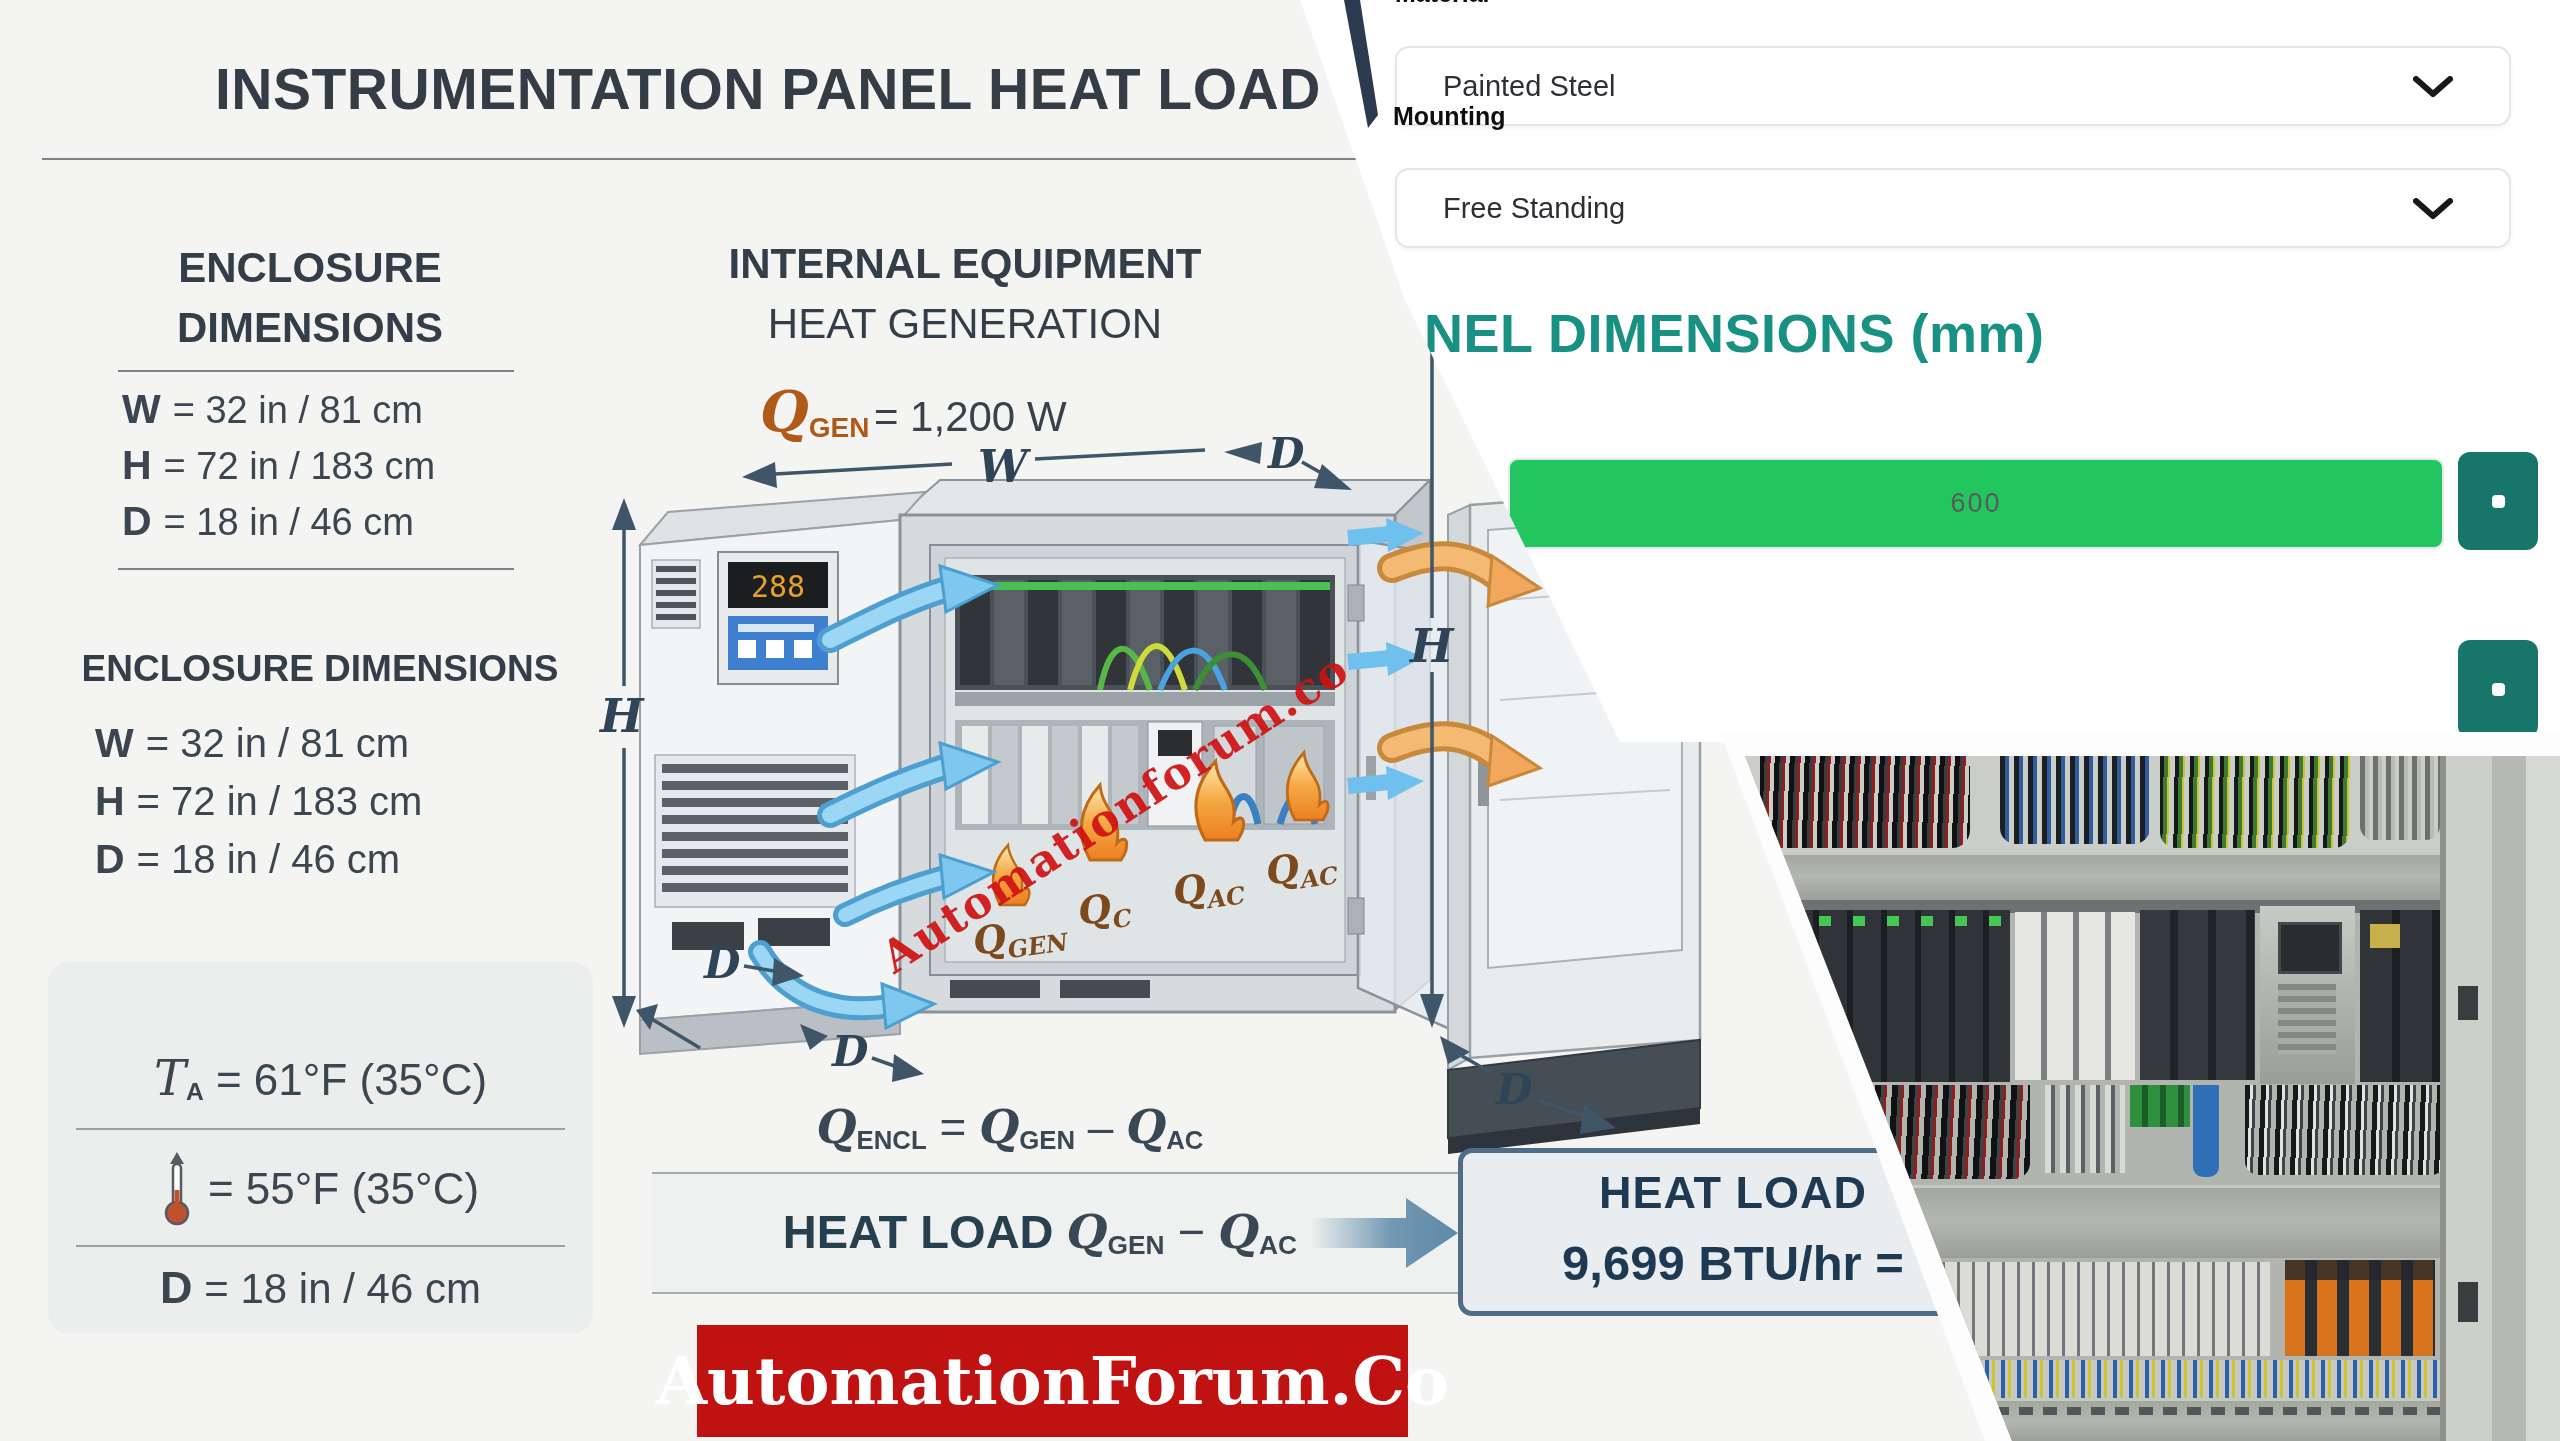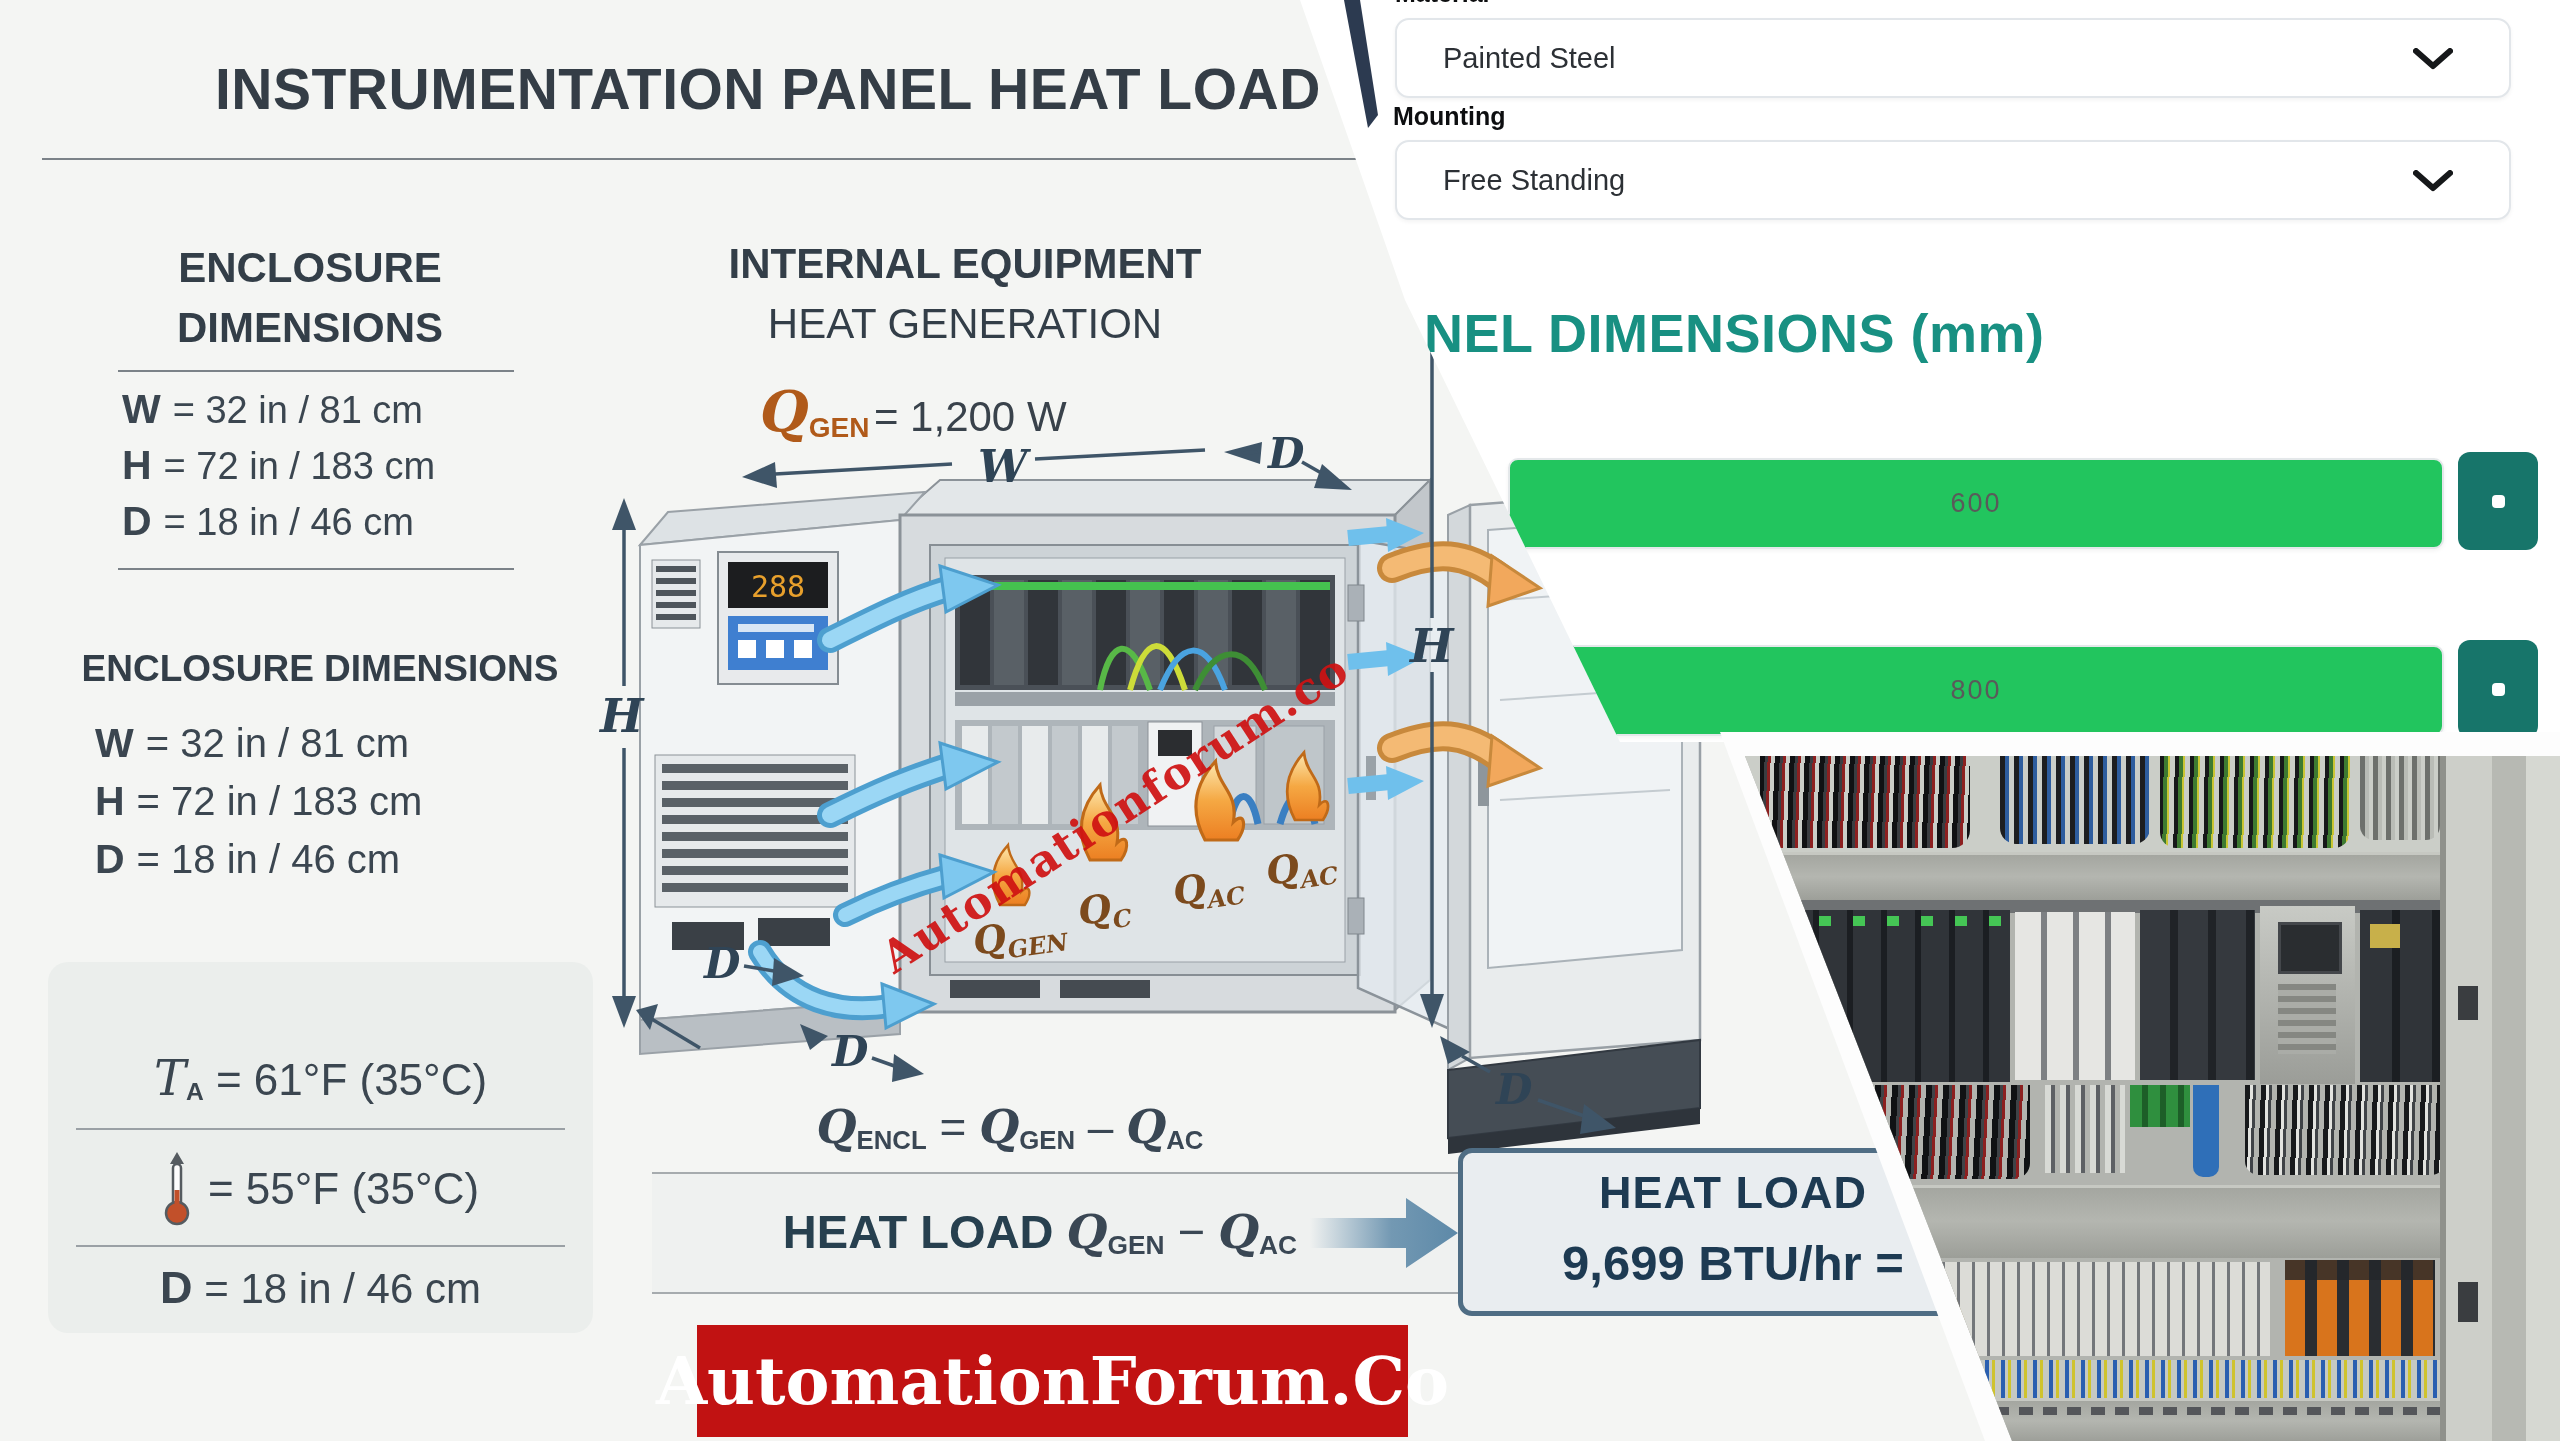--- a/index.html
+++ b/index.html
@@ -24,21 +24,21 @@
   .banner{background:#c11212;display:flex;align-items:center;justify-content:center;}
   .banner span{color:#fff;font-family:"DejaVu Serif",serif;font-weight:700;font-size:66px;}
   .watermark{color:#cf1212;font-family:"DejaVu Serif",serif;font-size:44px;font-weight:600;letter-spacing:2px;transform:rotate(-33deg);transform-origin:left top;white-space:nowrap;opacity:.92;}
 
   
   #overlay-bg{position:absolute;inset:0;z-index:2;background:#fff;
     clip-path:polygon(1300px 0,2560px 0,2560px 742px,1620px 742px,1405px 300px);}
   #overlay-content{position:absolute;inset:0;z-index:3;
     clip-path:polygon(1300px 0,2560px 0,2560px 742px,1620px 742px,1405px 300px);}
   .select-box{background:#fff;border:2px solid #e2e6ea;border-radius:14px;box-shadow:0 2px 4px rgba(0,0,0,.05);
-    display:flex;align-items:center;font-size:29px;color:#2c3035;font-weight:500;}
+    display:flex;align-items:center;font-size:29px;color:#2c3035;font-weight:500;margin-top:28px;}
   .field-label{font-size:25px;font-weight:700;color:#0d0e10;}
   .nel-head{font-size:54px;font-weight:800;color:#189082;letter-spacing:.5px;white-space:nowrap;}
   .num-input{background:#22c55e;border:2px solid #e4e8ea;border-radius:10px;box-shadow:0 2px 4px rgba(0,0,0,.05);
     display:flex;align-items:center;justify-content:center;font-size:27px;color:#5a5a5a;letter-spacing:2px;}
   .teal-btn{background:#17756a;border-radius:12px;display:flex;align-items:center;justify-content:center;}
   .teal-btn .dot{width:13px;height:13px;background:#fff;border-radius:4px;}
 
   
   #photo-band{position:absolute;inset:0;z-index:4;background:#fdfdfd;
     clip-path:polygon(1720px 732px,2560px 732px,2560px 1441px,1985px 1441px);}
@@ -402,23 +402,20 @@
 
     <div class="abs nel-head" style="left:1352px;top:302px;">PANEL DIMENSIONS (mm)</div>
 
     <div class="abs num-input" style="left:1508px;top:458px;width:932px;height:87px;">
       <span>600</span>
     </div>
     <div class="abs teal-btn" style="left:2458px;top:452px;width:80px;height:98px;">
       <span class="dot"></span>
     </div>
 
-    <div class="abs num-input" style="left:1508px;top:645px;width:932px;height:87px;">
-      <span>800</span>
-    </div>
     <div class="abs teal-btn" style="left:2458px;top:640px;width:80px;height:98px;">
       <span class="dot"></span>
     </div>
 
     <div class="abs" style="left:1508px;top:815px;width:700px;height:28px;border:2px solid #e4e8ea;border-bottom:none;border-radius:10px 10px 0 0;background:#fff;"></div>
   </div>
 
   <div id="photo-band"></div>
   <div id="photo">
 

